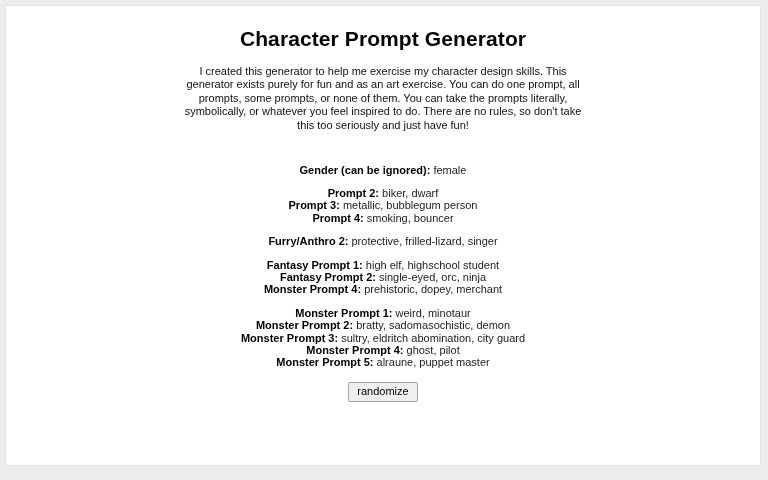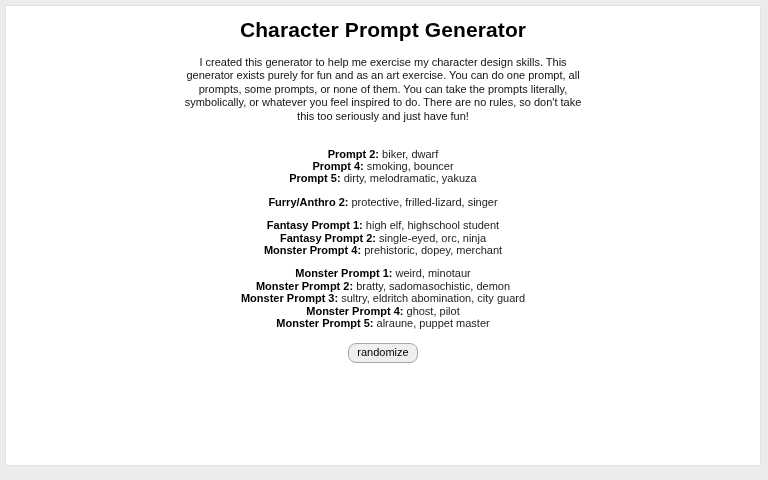--- a/index.html
+++ b/index.html
@@ -20,35 +20,35 @@
     top: 5px;
     width: 756px;
     height: 461px;
     background: #ffffff;
     border: 1px solid #e3e3e3;
     box-sizing: border-box;
     overflow: hidden;
   }
   .page {
     width: 100%;
-    padding-top: 12px;
+    padding-top: 21px;
     text-align: center;
     color: #000000;
   }
   .page-title {
     font-size: 21px;
     font-weight: bold;
     line-height: 24px;
     margin: 0 0 14px 0;
     letter-spacing: 0.1px;
     color: #000;
   }
   .intro {
     width: 402px;
-    margin: 0 auto 14px auto;
+    margin: 0 auto 32px auto;
     font-size: 11px;
     line-height: 13.4px;
     text-align: center;
     color: #111;
   }
   .block {
     font-size: 11px;
     line-height: 11.2px;
     margin: 0;
   }
@@ -73,47 +73,52 @@
     margin-top: 12px;
     text-align: center;
   }
   .randomize-btn {
     font-family: "Liberation Sans", sans-serif;
     font-size: 11px;
     line-height: 13px;
     color: #000000;
     background: #efefef;
     border: 1px solid #a6a6a6;
-    border-radius: 8px;
+    border-radius: 2px;
     padding: 2px 8px 3px 8px;
     cursor: pointer;
   }
 </style>
 </head>
 <body>
 
 <div class="viewport">
   <div class="page">
 
     <h1 class="page-title">Character Prompt Generator</h1>
 
     <p class="intro">I created this generator to help me exercise my character design skills. This generator exists purely for fun and as an art exercise. You can do one prompt, all prompts, some prompts, or none of them. You can take the prompts literally, symbolically, or whatever you feel inspired to do. There are no rules, so don't take this too seriously and just have fun!</p>
 
+    <div class="block">
+      <span class="row">
+        <span class="lbl">Gender (can be ignored):</span><span class="val"> <span>female</span></span>
+      </span>
+    </div>
 
     <span class="gap"></span>
 
     <div class="block">
       <span class="row">
         <span class="lbl">Prompt 2:</span><span class="val"> <span>biker, dwarf</span></span>
       </span>
       <span class="row">
-        <span class="lbl">Prompt 4:</span><span class="val"> <span>smoking, bouncer</span></span>
+        <span class="lbl">Prompt 3:</span><span class="val"> <span>metallic, bubblegum person</span></span>
       </span>
       <span class="row">
-        <span class="lbl">Prompt 5:</span><span class="val"> <span>dirty, melodramatic, yakuza</span></span>
+        <span class="lbl">Prompt 4:</span><span class="val"> <span>smoking, bouncer</span></span>
       </span>
     </div>
 
     <span class="gap"></span>
 
     <div class="block">
       <span class="row">
         <span class="lbl">Furry/Anthro 2:</span><span class="val"> <span>protective, frilled-lizard, singer</span></span>
       </span>
     </div>

